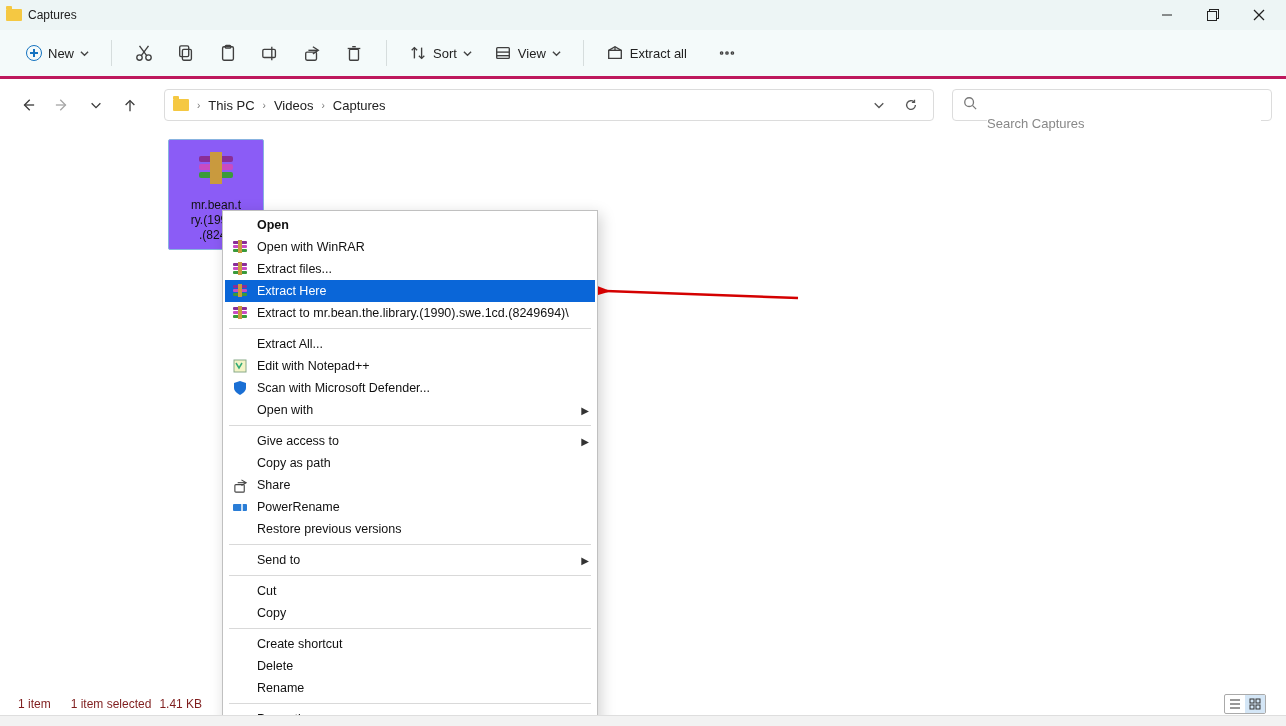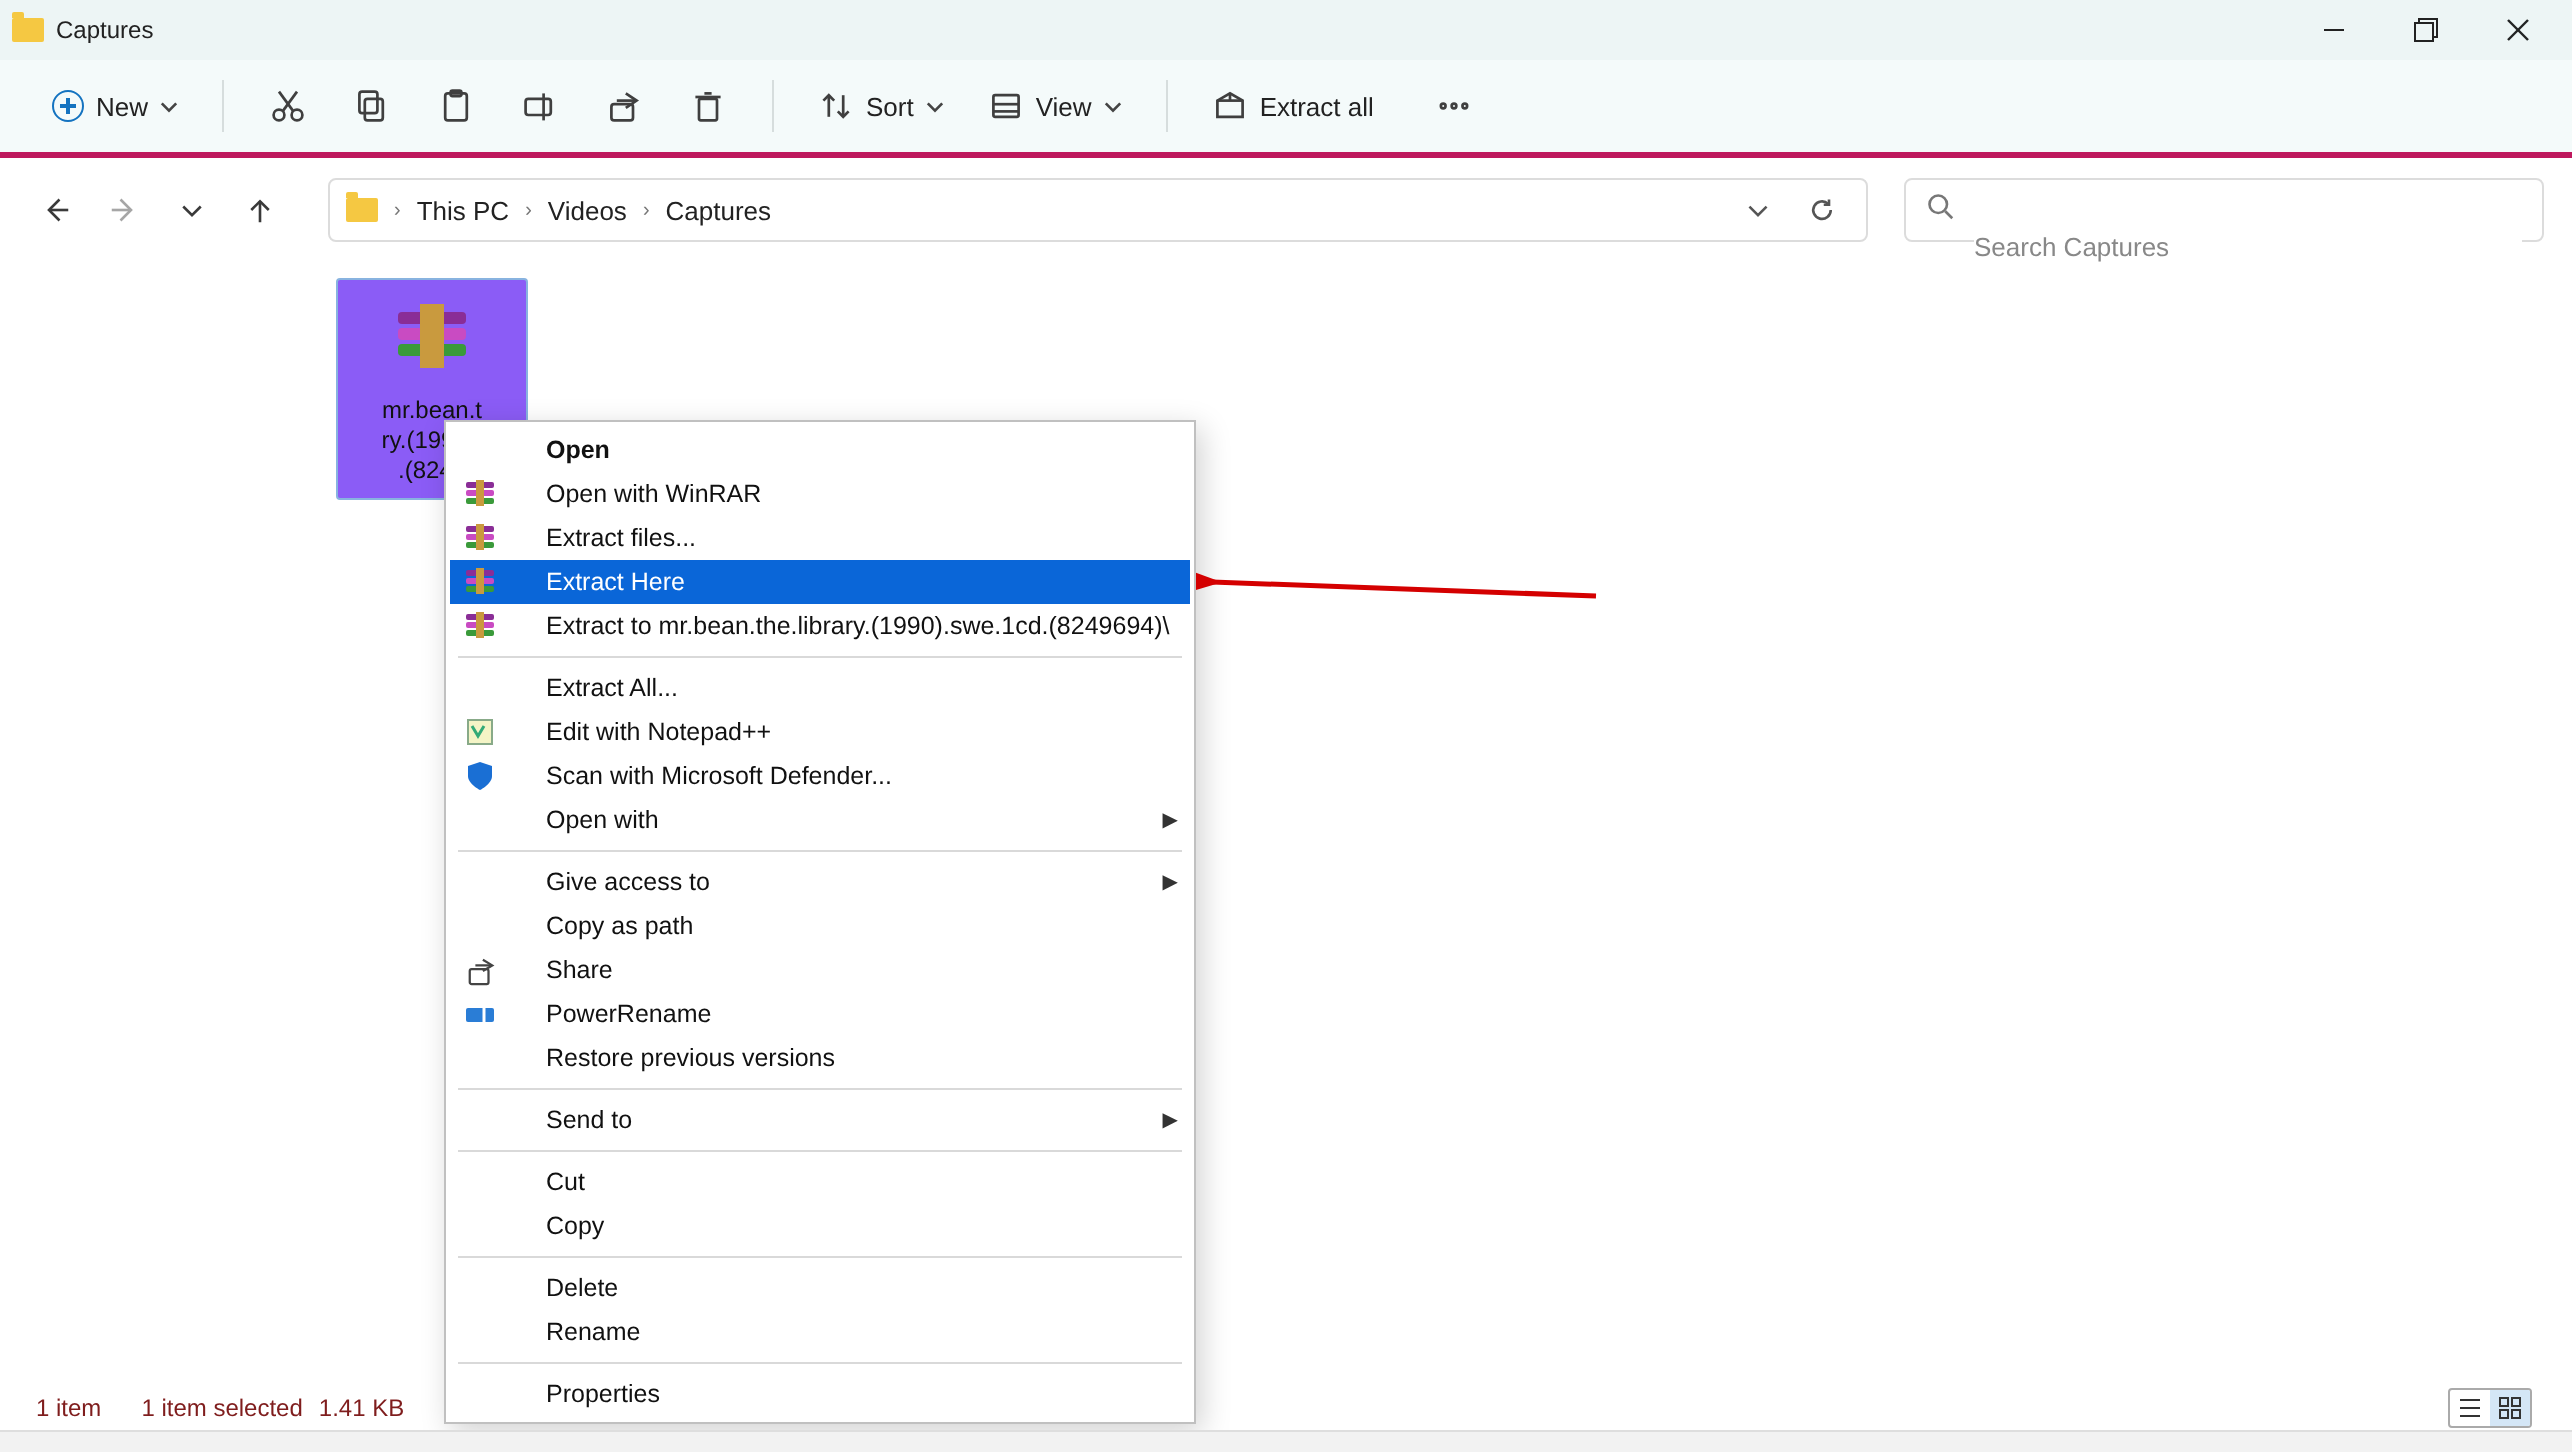--- a/index.html
+++ b/index.html
@@ -55,21 +55,21 @@
 .rar-icon .s1 { top:4px; background:#8a2d96; }
 .rar-icon .s2 { top:12px; background:#c94bc2; }
 .rar-icon .s3 { top:20px; background:#3a9a3a; }
 .rar-icon .band { position:absolute; left:14px; top:0; width:12px; height:32px; background:#c99a3e; }
 .file-tile .fname { font-size: 12px; line-height: 15px; color:#111; word-break: break-word; }
 
 
 .ctx { position:absolute; left:222px; top:210px; width:376px; background:#fff; border:1px solid #c0c0c0; box-shadow: 3px 4px 14px rgba(0,0,0,0.18); padding: 3px 2px; }
 .ctx .row { display:flex; align-items:center; height:22px; padding:0 6px 0 6px; cursor:pointer; gap: 8px; }
 .ctx .row .ic { width:18px; height:18px; display:flex; align-items:center; justify-content:center; flex-shrink:0; }
-.ctx .row .lbl { font-size:12.5px; color:#111; flex:1; white-space:nowrap; overflow:hidden; text-overflow:ellipsis;margin-left:16px; }
+.ctx .row .lbl { font-size:12.5px; color:#111; flex:1; white-space:nowrap; overflow:hidden; text-overflow:ellipsis; }
 .ctx .row .arrow { font-size:10px; color:#333; }
 .ctx .row.bold .lbl { font-weight:700; }
 .ctx .row.hl { background:#0a66d8; }
 .ctx .row.hl .lbl { color:#ffffff; }
 .ctx .sep { height:1px; background:#d9d9d9; margin:4px 4px; }
 .mini-rar { width:16px; height:14px; position:relative; }
 .mini-rar .ms { position:absolute; left:1px; width:14px; height:3px; border-radius:1px; }
 .mini-rar .m1 { top:1px; background:#8a2d96; }
 .mini-rar .m2 { top:5px; background:#c94bc2; }
 .mini-rar .m3 { top:9px; background:#3a9a3a; }
@@ -391,20 +391,24 @@
   <div class="sep"></div>
   <div class="row">
       <span class="ic"></span>
       <span class="lbl">Cut</span>
     </div>
   <div class="row">
       <span class="ic"></span>
       <span class="lbl">Copy</span>
     </div>
   <div class="sep"></div>
+  <div class="row">
+      <span class="ic"></span>
+      <span class="lbl">Create shortcut</span>
+    </div>
   <div class="row">
       <span class="ic"></span>
       <span class="lbl">Delete</span>
     </div>
   <div class="row">
       <span class="ic"></span>
       <span class="lbl">Rename</span>
     </div>
   <div class="sep"></div>
   <div class="row">

